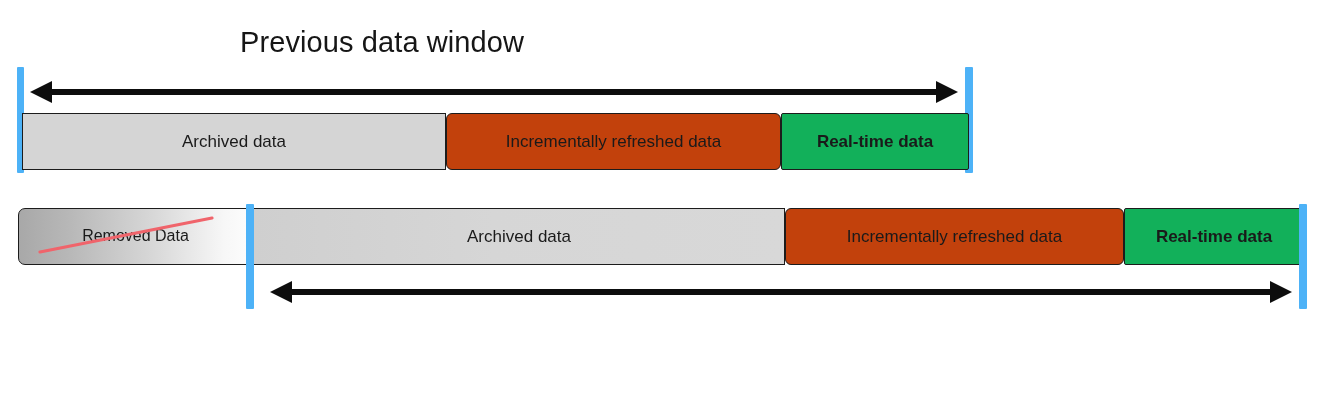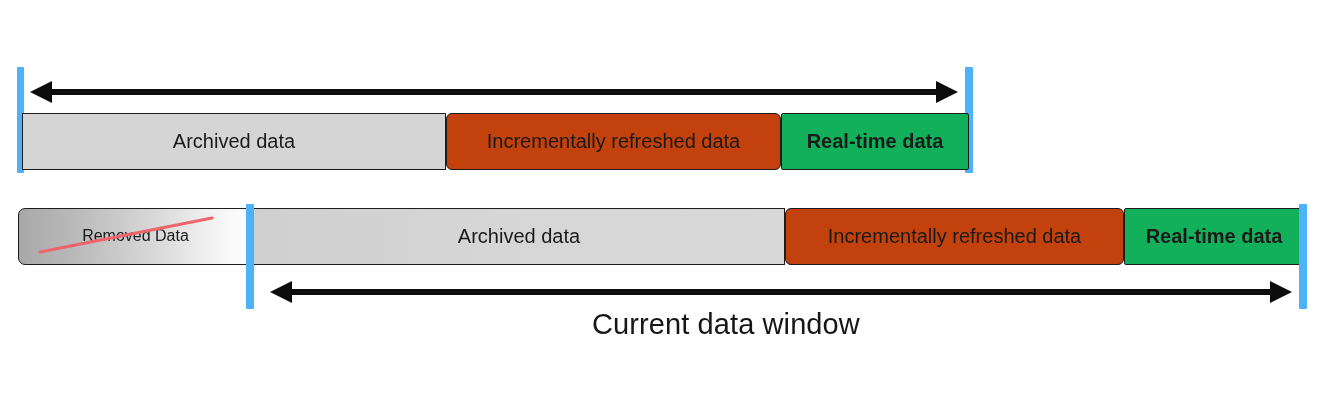--- a/index.html
+++ b/index.html
@@ -43,21 +43,21 @@
 
   
   .seg {
     position: absolute;
     box-sizing: border-box;
     border: 1.6px solid #1c1c1c;
     display: flex;
     align-items: center;
     justify-content: center;
     text-align: center;
-    font-size: 20px;
+    font-size: 17px;
     line-height: 1.28;
     color: #1a1a1a;
     padding: 0 4px;
     overflow: hidden;
   }
   .seg-label { display: block; }
 
   .seg-gray   { background: #D5D5D5; }
   .seg-yellow { background: #c2410c; border-radius: 6px; }
   .seg-green  { background: #12B05A; border-radius: 2px; font-weight: bold; }
@@ -72,20 +72,21 @@
 
   
   .strike-wrap { position: absolute; pointer-events: none; }
   .strike-wrap svg { display: block; }
 </style>
 </head>
 <body>
 
 <div id="canvas">
 
+  <div class="window-title" style="left:240px; top:28px;">Previous data window</div>
 
   <div class="blue-marker" style="left:17px; top:67px; width:7px; height:106px;"></div>
   <div class="blue-marker" style="left:965px; top:67px; width:8px; height:106px;"></div>
 
   <div class="arrow-wrap" style="left:30px; top:78px; width:928px; height:28px;">
     <svg width="928" height="28" viewBox="0 0 928 28">
       <line x1="16" y1="14" x2="912" y2="14" stroke="#0d0d0d" stroke-width="6"></line>
       <polygon points="0,14 22,3 22,25" fill="#0d0d0d"></polygon>
       <polygon points="928,14 906,3 906,25" fill="#0d0d0d"></polygon>
     </svg>
@@ -129,15 +130,14 @@
   <div class="blue-marker" style="left:1299px; top:204px; width:8px; height:105px;"></div>
 
   <div class="arrow-wrap" style="left:270px; top:278px; width:1022px; height:28px;">
     <svg width="1022" height="28" viewBox="0 0 1022 28">
       <line x1="16" y1="14" x2="1006" y2="14" stroke="#0d0d0d" stroke-width="6"></line>
       <polygon points="0,14 22,3 22,25" fill="#0d0d0d"></polygon>
       <polygon points="1022,14 1000,3 1000,25" fill="#0d0d0d"></polygon>
     </svg>
   </div>
 
-  <div class="window-title" style="left:592px; top:310px;">Current data window</div>
 
 </div>
 
 </body></html>

